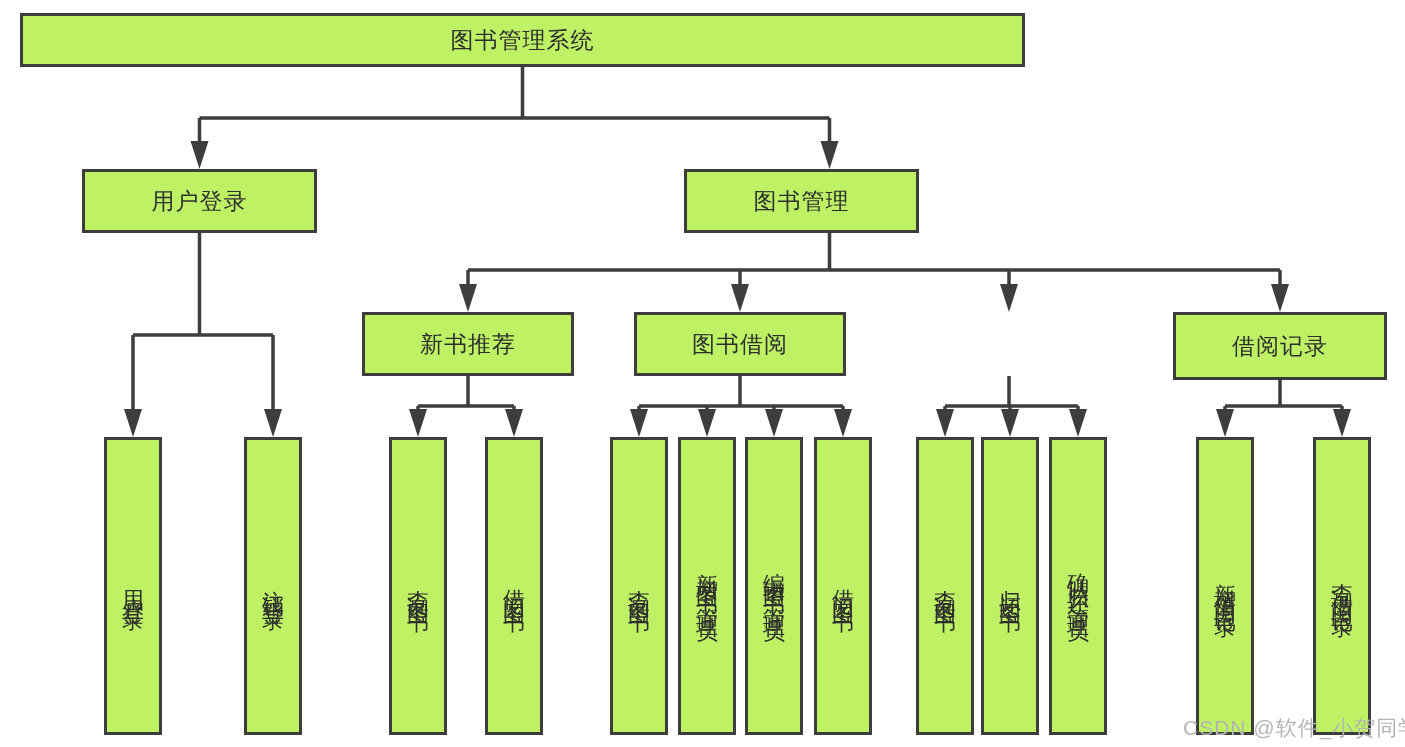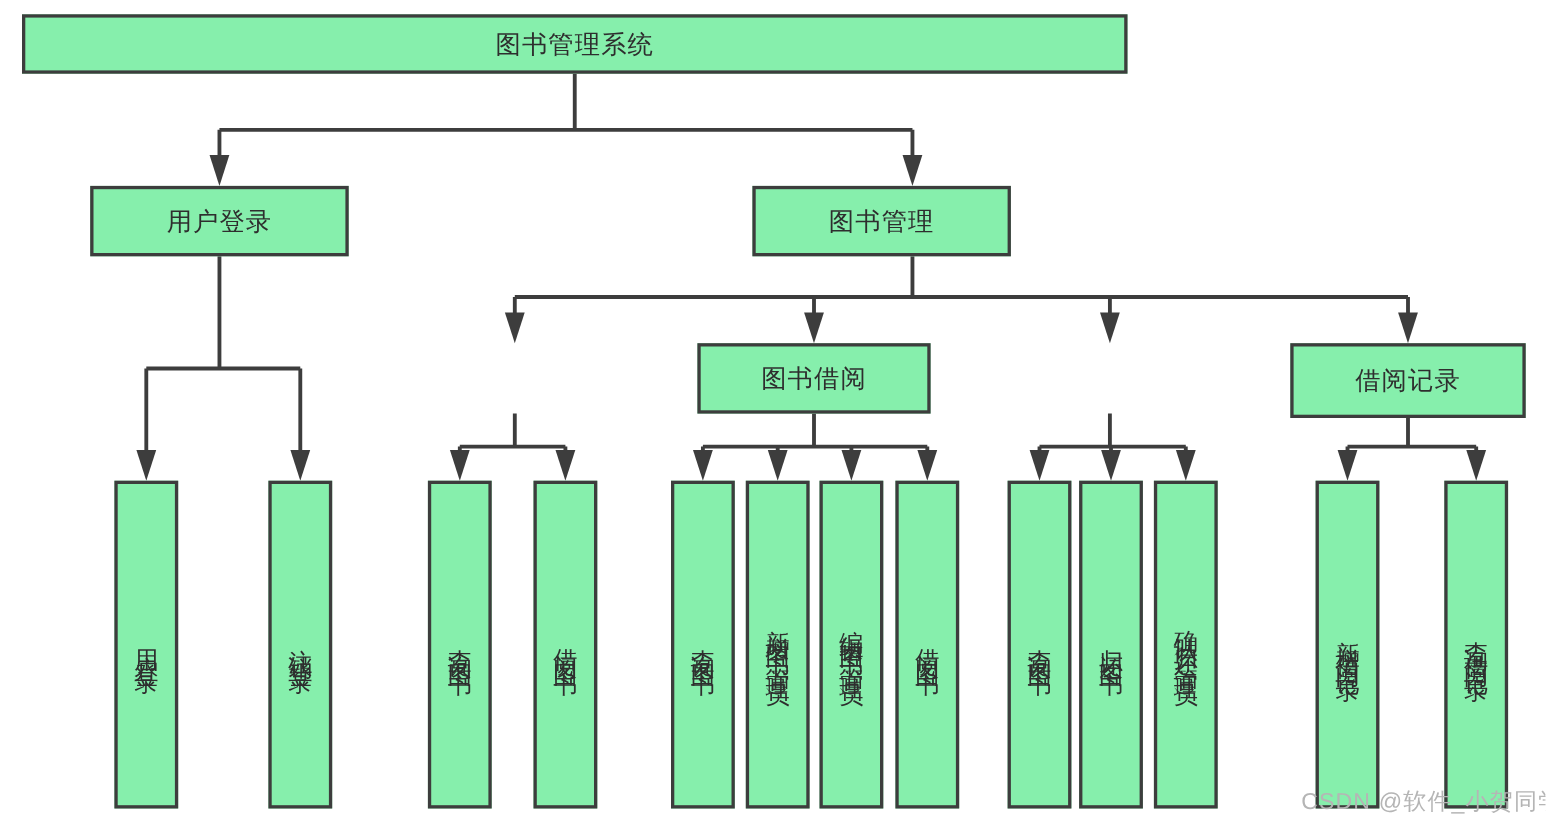--- a/index.html
+++ b/index.html
@@ -15,21 +15,21 @@
     font-family:"Liberation Sans", sans-serif;
     overflow:hidden;
   }
   .stage{position:relative;width:1405px;height:747px;background:var(--bg);}
   .connectors{position:absolute;left:0;top:0;width:1405px;height:747px;z-index:1;}
   .connectors path{stroke:var(--line);stroke-width:3.5;fill:none;}
   .connectors polygon{fill:var(--line);stroke:none;}
   .node{
     position:absolute;
     box-sizing:border-box;
-    background:#86efac;
+    background:#bef264;
     border:3px solid var(--line);
     color:var(--text);
     display:flex;align-items:center;justify-content:center;
     z-index:2;
     font-size:23px;
     letter-spacing:1px;
     white-space:nowrap;
   }
   .node.v{
     writing-mode:vertical-lr;
@@ -100,20 +100,21 @@
       <polygon points="1216,409 1234,409 1225,437"></polygon>
       <polygon points="1333,409 1351,409 1342,437"></polygon>
     </g>
   </svg>
 
   <div class="node" style="left:20px;top:13px;width:1005px;height:54px;">图书管理系统</div>
 
   <div class="node" style="left:82px;top:169px;width:235px;height:64px;">用户登录</div>
   <div class="node" style="left:684px;top:169px;width:235px;height:64px;">图书管理</div>
 
+  <div class="node" style="left:362px;top:312px;width:212px;height:64px;">新书推荐</div>
   <div class="node" style="left:634px;top:312px;width:212px;height:64px;font-family:Liberation Mono, monospace;">图书借阅</div>
   <div class="node" style="left:1173px;top:312px;width:214px;height:68px;">借阅记录</div>
 
   <div class="node v" style="left:104px;top:437px;width:58px;height:298px;">用户登录</div>
   <div class="node v" style="left:244px;top:437px;width:58px;height:298px;">注销登录</div>
 
   <div class="node v" style="left:389px;top:437px;width:58px;height:298px;">查询图书</div>
   <div class="node v" style="left:485px;top:437px;width:58px;height:298px;">借阅图书</div>
 
   <div class="node v" style="left:610px;top:437px;width:58px;height:298px;">查询图书</div>

